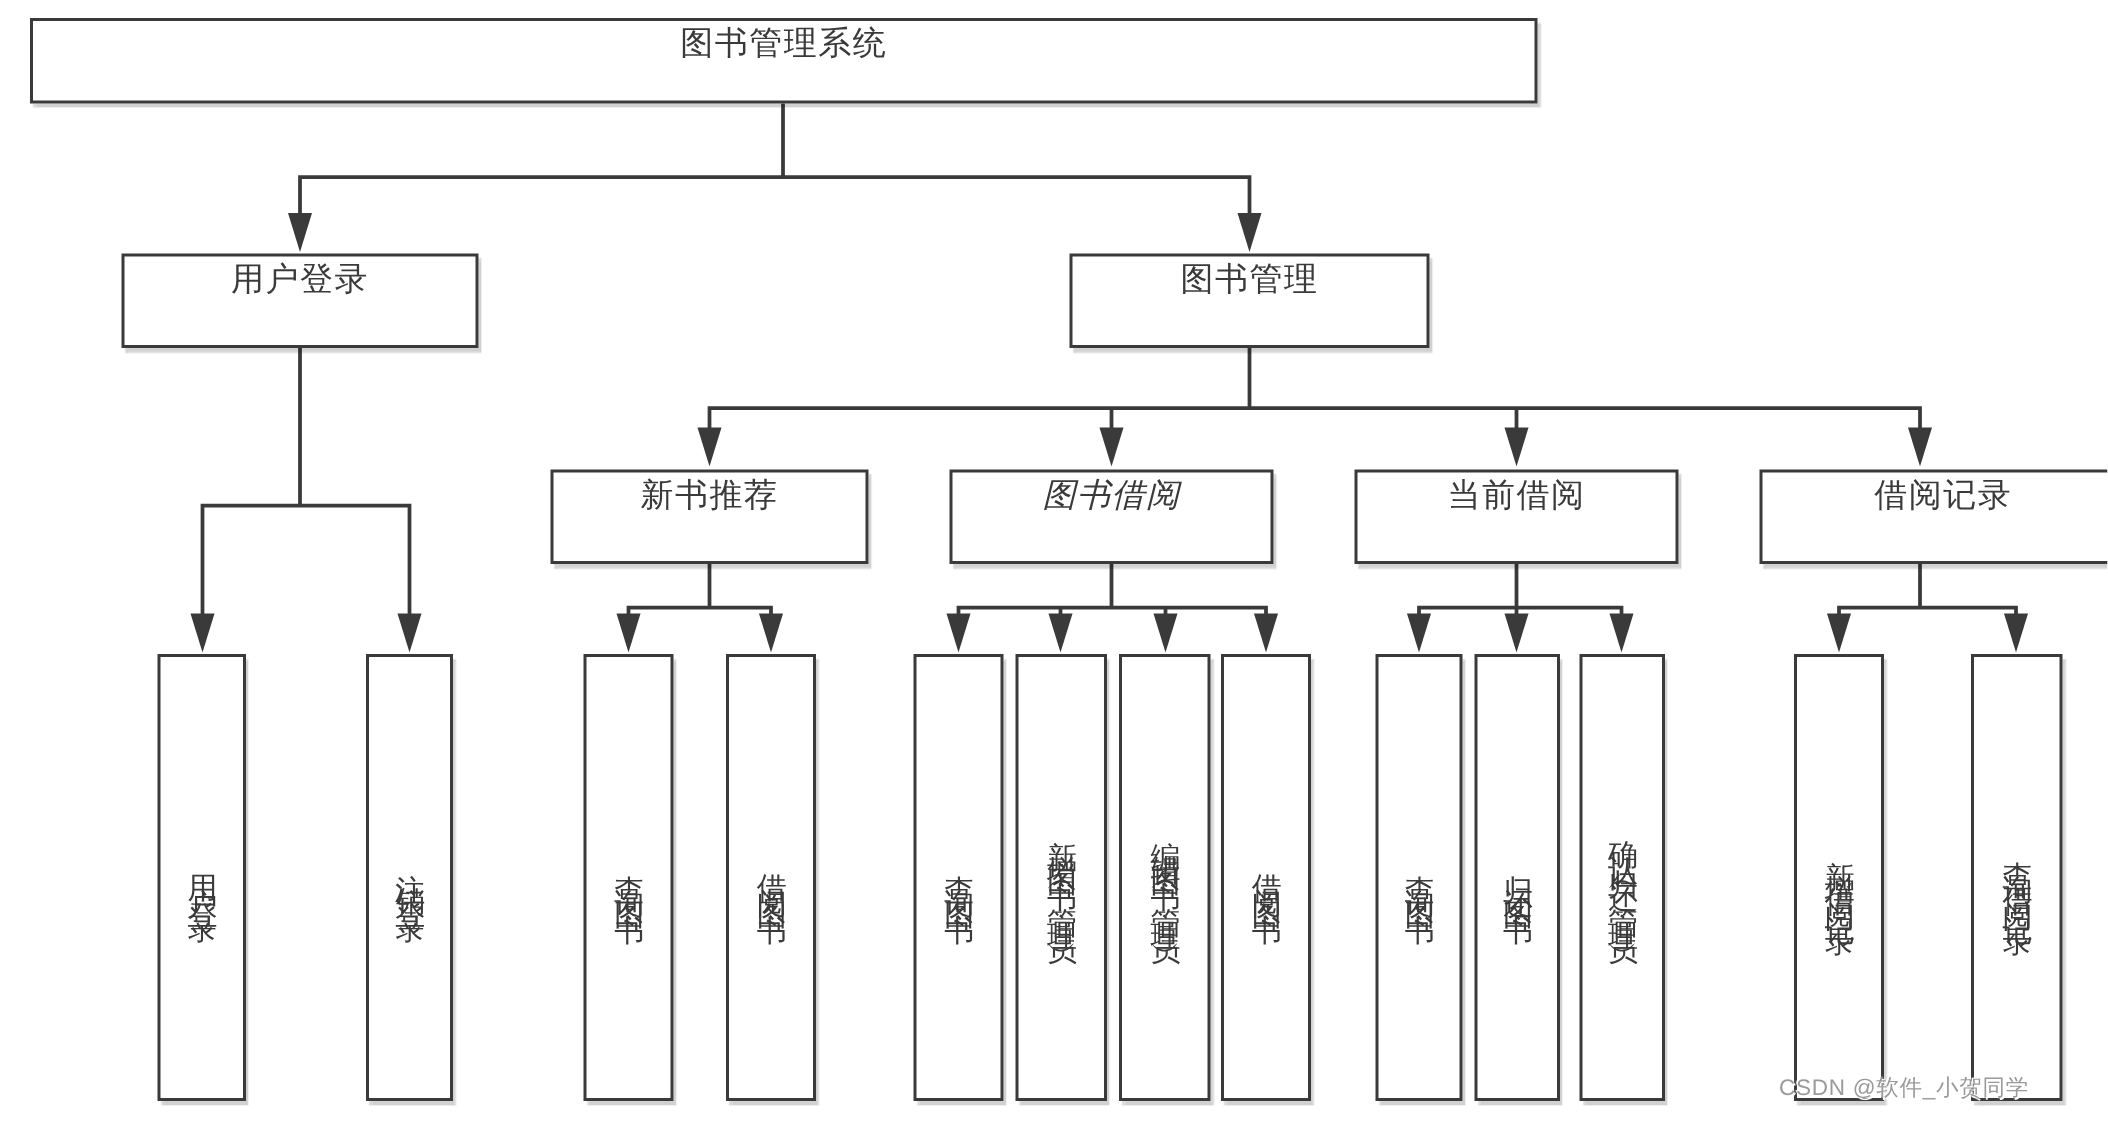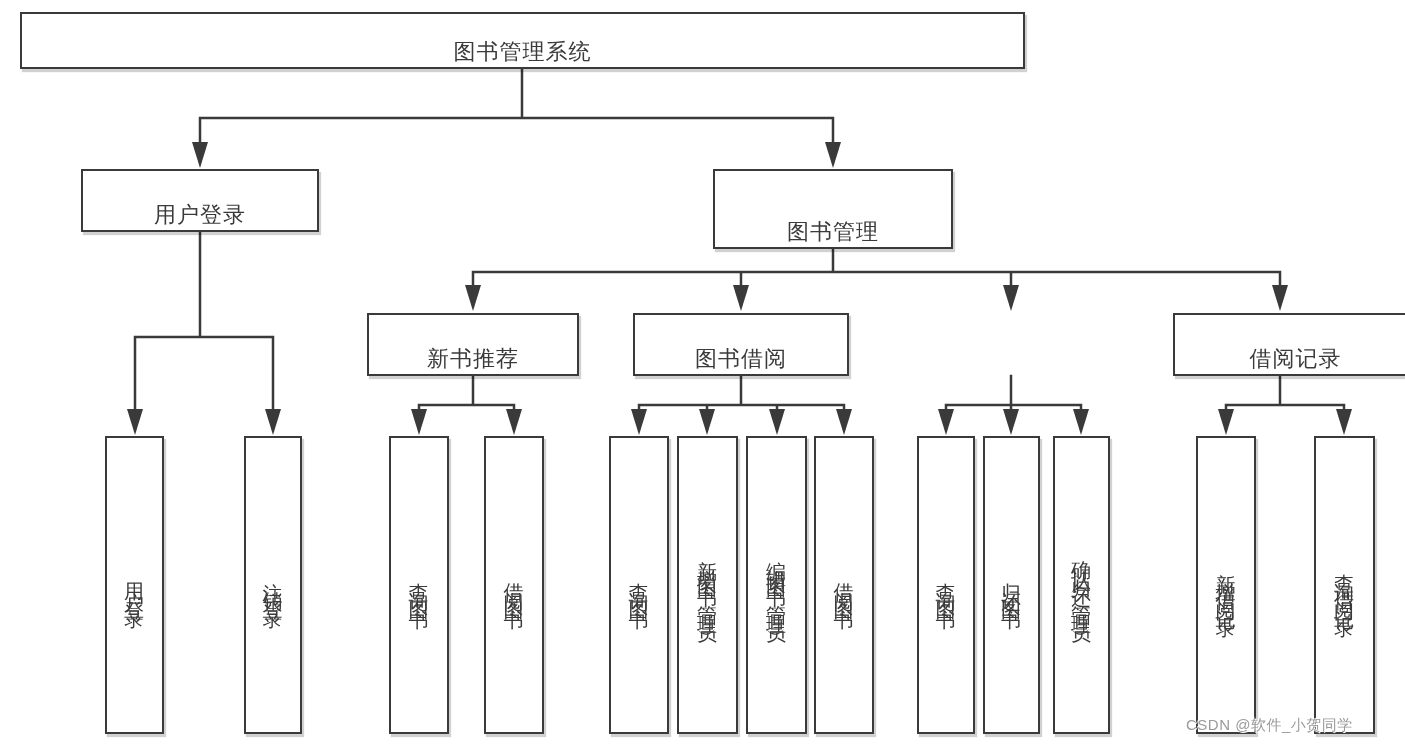--- a/index.html
+++ b/index.html
@@ -23,21 +23,21 @@
     left: 0;
     top: 0;
   }
   .node {
     position: absolute;
     box-sizing: border-box;
     background: #ffffff;
     border: 2px solid #3a3a3a;
     box-shadow: 2px 3px 1px rgba(0, 0, 0, 0.18);
     display: flex;
-    align-items: flex-end;
+    align-items: flex-start;
     justify-content: center;
     font-size: 22px;
     letter-spacing: 1px;
     color: #3a3a3a;
     z-index: 2;
   }
   .leaf {
     position: absolute;
     box-sizing: border-box;
     background: #ffffff;
@@ -107,29 +107,32 @@
     </g>
   </svg>
 
   <div class="node" style="left:20px; top:12px; width:1005px; height:57px;">
     <span>图书管理系统</span>
   </div>
 
   <div class="node" style="left:81px; top:169px; width:238px; height:63px;">
     <span>用户登录</span>
   </div>
-  <div class="node" style="left:713px; top:169px; width:240px; height:80px;">
+  <div class="node" style="left:713px; top:169px; width:240px; height:63px;">
     <span>图书管理</span>
   </div>
 
   <div class="node" style="left:367px; top:313px; width:212px; height:63px;font-family:Liberation Serif, serif;">
     <span>新书推荐</span>
   </div>
-  <div class="node" style="left:633px; top:313px; width:216px; height:63px;">
+  <div class="node" style="left:633px; top:313px; width:216px; height:63px;font-style:italic;">
     <span>图书借阅</span>
+  </div>
+  <div class="node" style="left:903px; top:313px; width:216px; height:63px;">
+    <span>当前借阅</span>
   </div>
   <div class="node" style="left:1173px; top:313px; width:245px; height:63px;">
     <span>借阅记录</span>
   </div>
 
   <div class="leaf" style="left:105px; top:436px; width:59px; height:298px;">
     <span class="vtext">用户登录</span>
   </div>
   <div class="leaf" style="left:244px; top:436px; width:58px; height:298px;">
     <span class="vtext">注销登录</span>

